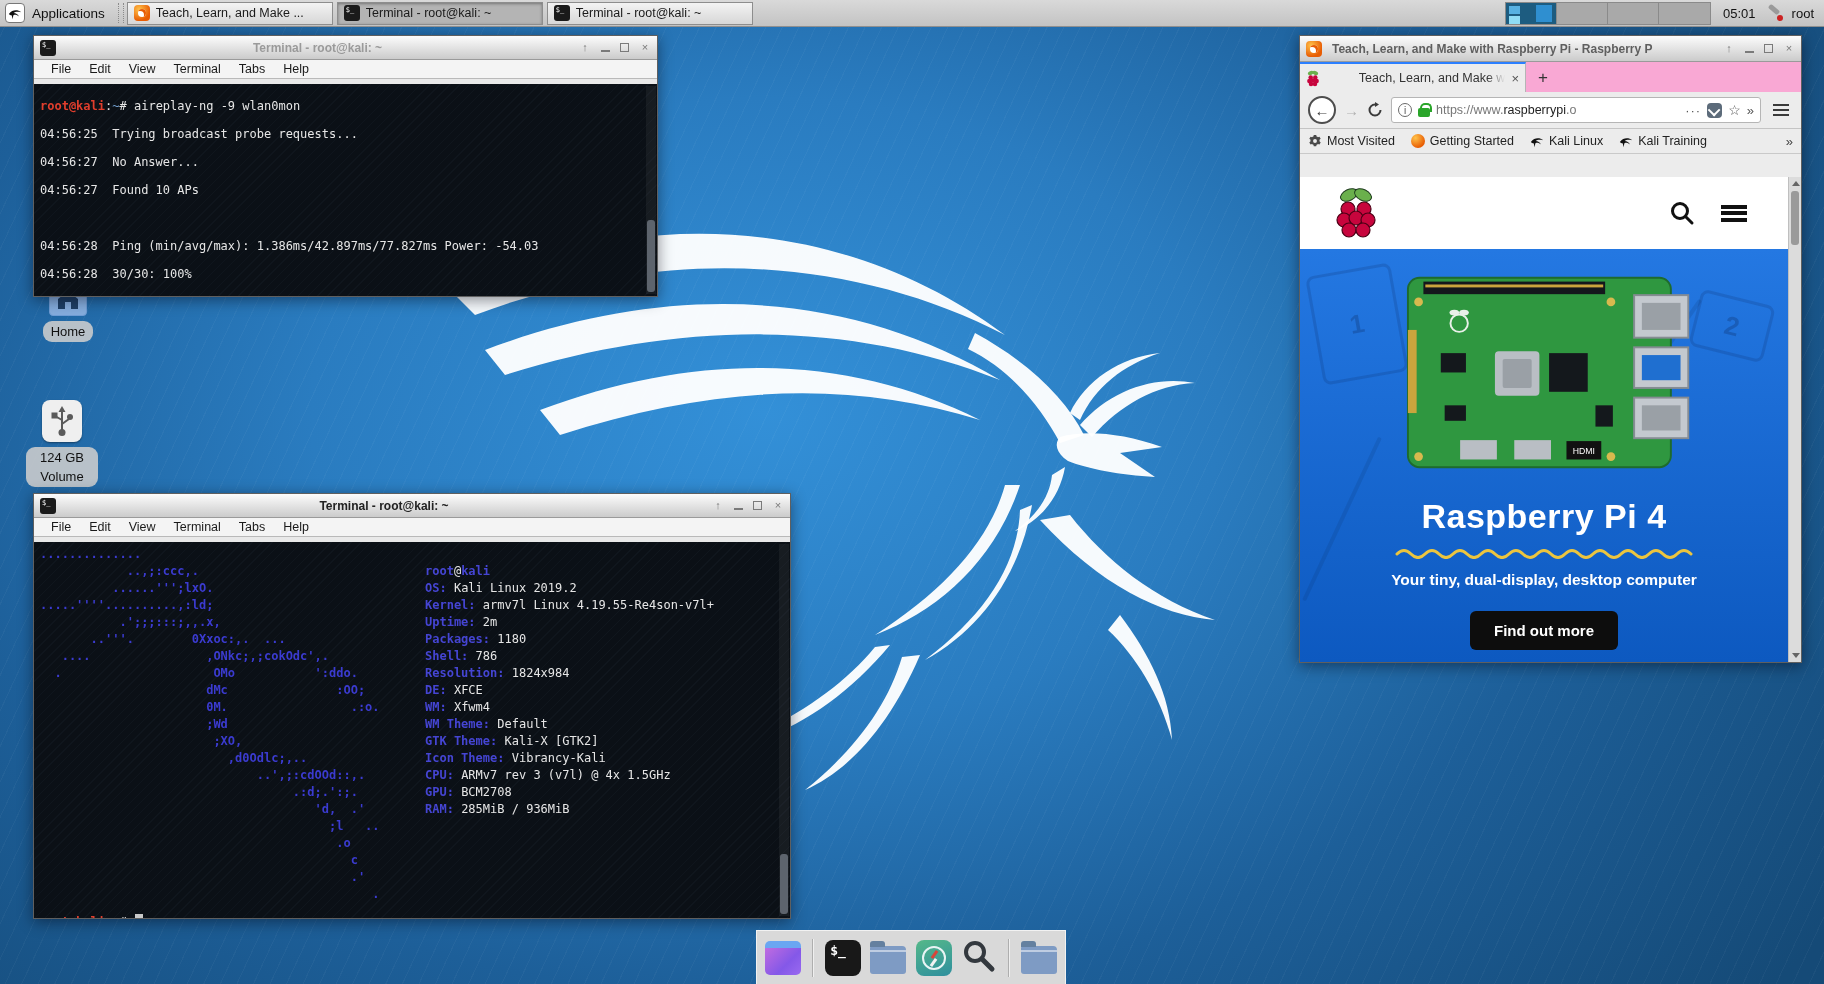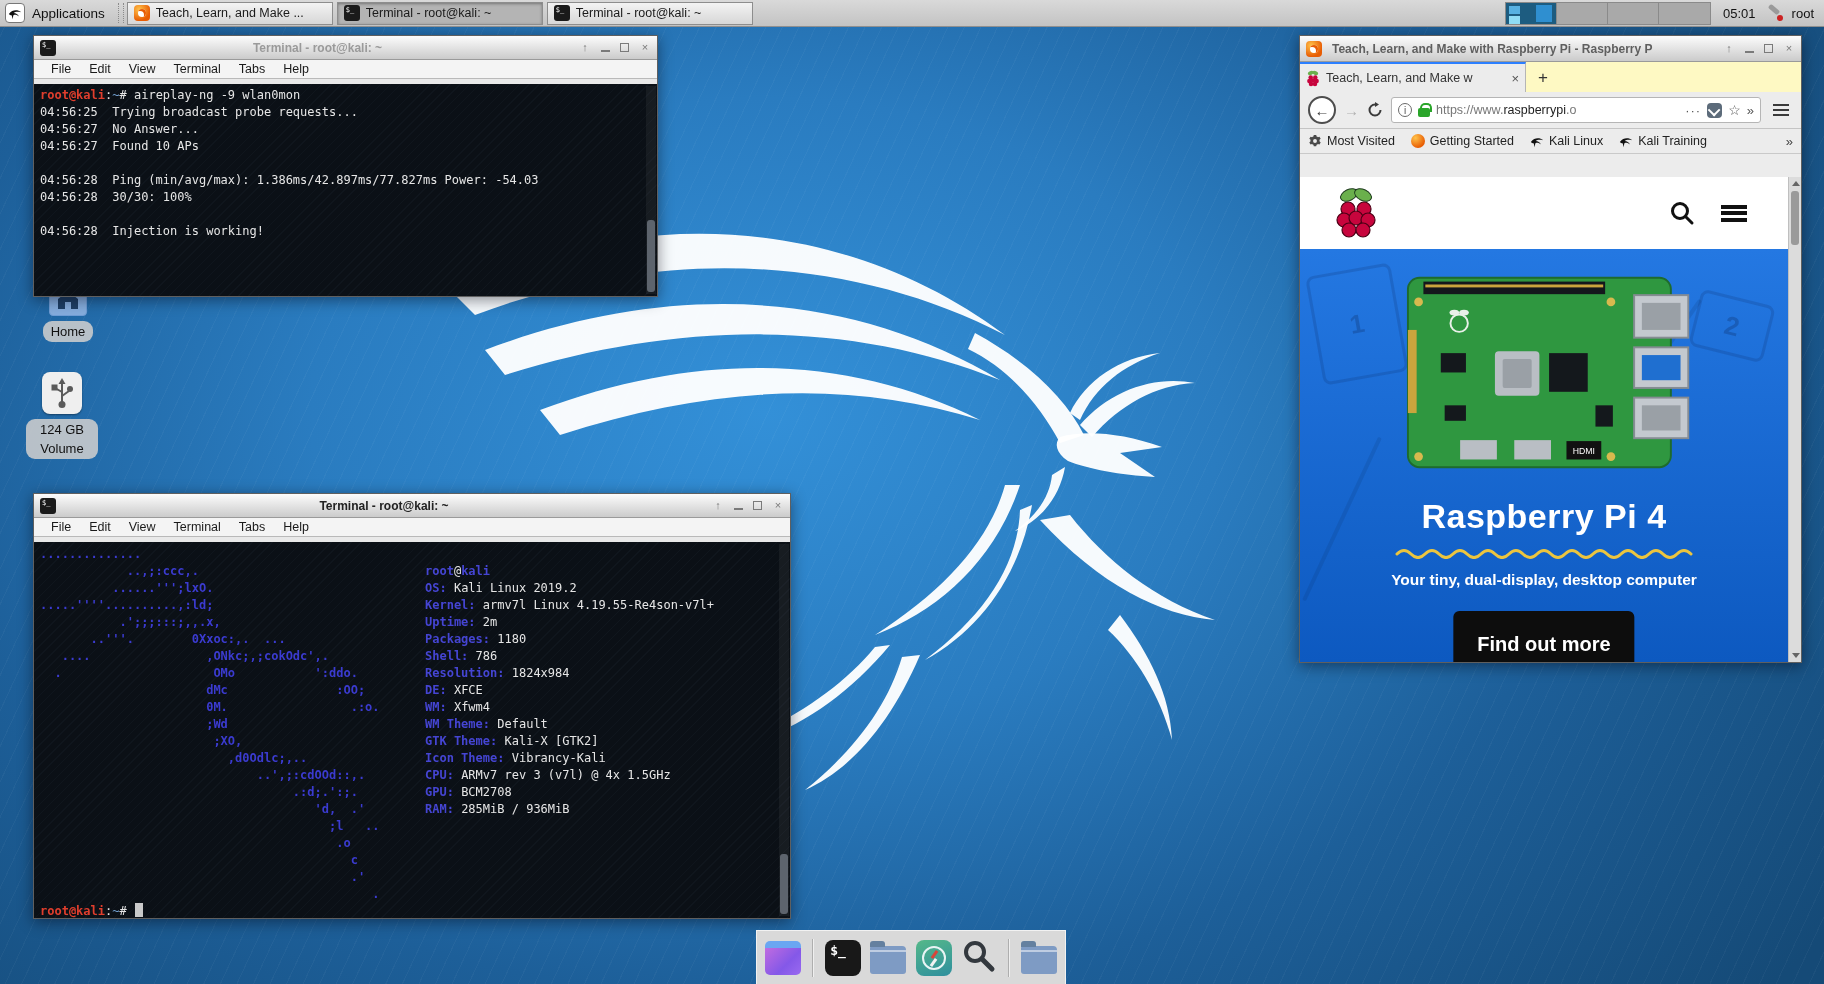--- a/index.html
+++ b/index.html
@@ -57,21 +57,21 @@
   .focused .titlebar .title { color:#222; }
   .tbtns { display:flex; align-items:center; gap:10px; }
   .tbn { font-size:11px; color:#7a7a7a; line-height:1; width:12px; text-align:center; }
   .tbn.max { width:9px; height:9px; border:1px solid #7a7a7a; }
   .tbn.min { width:9px; height:2px; background:#7a7a7a; margin-top:6px; }
   .menubar { height:19px; background:#f4f4f4; border-bottom:1px solid #b9b9b9; display:flex; align-items:center; padding-left:8px; }
   .menubar .menu-item { font-size:12.5px; color:#1a1a1a; padding:0 9px; }
   .termbody { position:absolute; left:0; right:0; bottom:0; background:#0b1016; overflow:hidden;
     font-family:"DejaVu Sans Mono",monospace; font-size:12px; line-height:17px; color:#e6e6e6;
     background-image:repeating-linear-gradient(135deg, rgba(120,160,200,.04) 0 1px, transparent 1px 7px); }
-  .tline { white-space:pre; min-height:17px; }
+  .tline { white-space:pre; min-height:17px;margin-top:11px; }
   .p-user { color:#e03e2d; font-weight:bold; }
   .p-path { color:#729fcf; }
   .cursor { display:inline-block; width:8px; height:14px; background:#c9c9c9; vertical-align:-2px; margin-left:1px; }
   .vscroll { position:absolute; top:2px; bottom:2px; right:1px; width:10px; background:rgba(255,255,255,.05); }
   .vthumb { position:absolute; left:1px; right:1px; background:#5d646d; border-radius:3px; }
 
   
   #t1 { left:33px; top:35px; width:625px; height:262px; }
   #t1 .termbody { top:48px; padding:3px 6px; }
   
@@ -80,21 +80,21 @@
   #t2-art { color:#3b3bd0; font-weight:bold; white-space:pre; }
   #t2-info { position:absolute; left:391px; top:21px; }
   .iline { white-space:pre; min-height:17px; }
   .ilabel { color:#4545d3; font-weight:bold; }
   .ival { color:#e6e6e6; }
 
   
   #ff { left:1299px; top:35px; width:503px; height:628px; background:#ececec; }
   #ff .titlebar { height:26px; }
   #ff .titlebar .title { color:#5f5f5f; text-align:left; padding-left:4px; }
-  #ff-tabbar { height:30px; background:#fef9c3; display:flex; align-items:flex-end; }
+  #ff-tabbar { height:30px; background:#f9a8d4; display:flex; align-items:flex-end;text-align:right; }
   #ff-tab { width:226px; height:30px; background:#ececec; border-top:2px solid #2c7fff; border-right:1px solid #b5b5b5;
     display:flex; align-items:center; gap:6px; padding:0 6px; position:relative; }
   #ff-tab .tab-title { font-size:12.5px; color:#333; white-space:nowrap; overflow:hidden; flex:1; position:relative; }
   #ff-tab .tab-title::after { content:""; position:absolute; right:0; top:0; bottom:0; width:18px;
     background:linear-gradient(90deg, rgba(236,236,236,0), #ececec); }
   #ff-tab .tab-close { font-size:13px; color:#555; }
   #ff-newtab { font-size:17px; color:#333; padding:0 12px 4px; }
   #ff-nav { height:37px; background:#ececec; border-bottom:1px solid #c4c4c4; display:flex; align-items:center; padding:0 8px; gap:8px; }
   #nav-back { width:28px; height:28px; border:2px solid #4d4d4d; border-radius:50%; display:flex; align-items:center; justify-content:center;
     font-size:15px; color:#3a3a3a; background:#fff; }
@@ -141,26 +141,26 @@
     display:flex; align-items:center; justify-content:center; font-size:26px; font-weight:bold; }
   #doodle1 { left:14px; top:20px; width:86px; height:110px; transform:rotate(-10deg); }
   #doodle2 { right:18px; top:48px; width:76px; height:58px; transform:rotate(14deg); }
   .doodle-line { position:absolute; background:rgba(10,40,95,.14); border-radius:3px; }
   #board { position:absolute; left:106px; top:20px; width:290px; height:205px; }
   #hero-heading { position:absolute; left:0; right:0; top:248px; text-align:center; color:#fff;
     font-size:34px; font-weight:bold; letter-spacing:.5px; }
   #hero-wave { position:absolute; left:50%; top:296px; transform:translateX(-50%); }
   #hero-sub { position:absolute; left:0; right:0; top:322px; text-align:center; color:#fff; font-size:15.5px; font-weight:bold; }
   #hero-cta { position:absolute; left:50%; top:362px; transform:translateX(-50%); background:#0d0d0d; color:#fff;
-    font-size:20px; font-weight:bold; padding:22px 24px; border-radius:6px; white-space:nowrap; }
+    font-size:15px; font-weight:bold; padding:11px 24px; border-radius:6px; white-space:nowrap; }
 
   
   .dicon { position:absolute; display:flex; flex-direction:column; align-items:center; width:76px; }
   #di-home { left:30px; top:282px; }
-  #di-vol { left:24px; top:372px;align-items:center; }
+  #di-vol { left:24px; top:400px;align-items:center; }
   .dicon .ibox { width:38px; height:34px; display:flex; align-items:center; justify-content:center; border-radius:4px; }
   #di-home .ibox { background:rgba(150,185,230,.85); border:1px solid #6f9cd4; }
   #di-vol .ibox { width:40px; height:42px; background:#efefef; border-radius:8px; box-shadow:0 1px 2px rgba(0,0,0,.4); }
   .dicon .ilbl { margin-top:5px; background:rgba(205,205,205,.88); border-radius:9px; padding:1px 8px;
     font-size:13px; color:#111; text-align:center; line-height:19px; max-width:72px; }
 
   
   #dock { position:absolute; left:756px; top:930px; width:310px; height:54px; background:#d9d9d9;
     border:1px solid #f2f2f2; border-bottom:none; display:flex; align-items:center; padding:0 8px; gap:9px; z-index:40; }
   .ditem { width:38px; height:38px; position:relative; display:flex; align-items:center; justify-content:center; }

